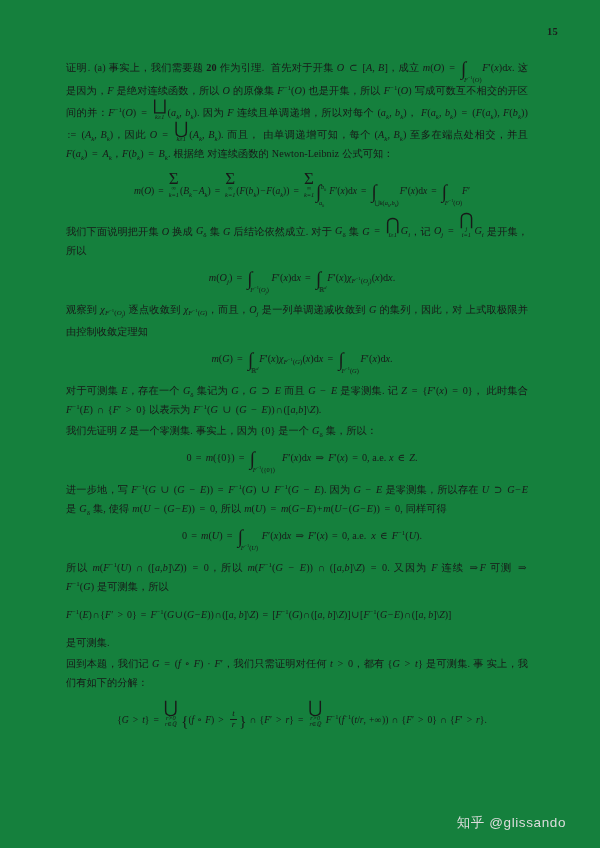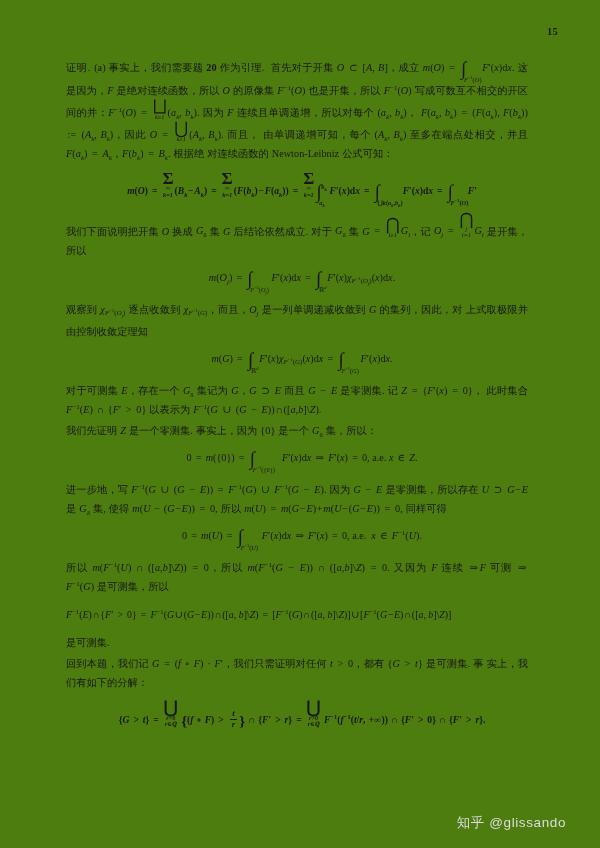--- a/index.html
+++ b/index.html
@@ -11,21 +11,21 @@
     width: 600px;
     height: 848px;
     position: relative;
     font-family: "Liberation Serif", "DejaVu Serif", serif;
     color: #1a1a1a;
     overflow: hidden;
   }
   .page {
     position: absolute;
     inset: 0;
-    background: #4d7c0f;
+    background: #15803d;
   }
   .page-number {
     position: absolute;
     top: 26px;
     right: 42px;
     font-size: 10.5px;
     font-weight: bold;
     letter-spacing: .3px;
     color: #1d1d1d;
   }
@@ -48,21 +48,20 @@
   .eq {
     font-size: 10.2px;
     line-height: 17px;
     text-align: center;
     margin: 9px 0 10px 0;
     color: #181818;
     white-space: nowrap;
   }
   .eq.wide {
     font-size: 9.6px;
-    font-weight: bold;
   }
   .eq.full {
     text-align: left;
     font-size: 9.9px;
   }
 
   
   .mi { font-style: italic; font-family: "Liberation Serif", serif; }
   .mup { font-style: normal; }
   .mo { font-style: normal; padding: 0 1.6px; }

